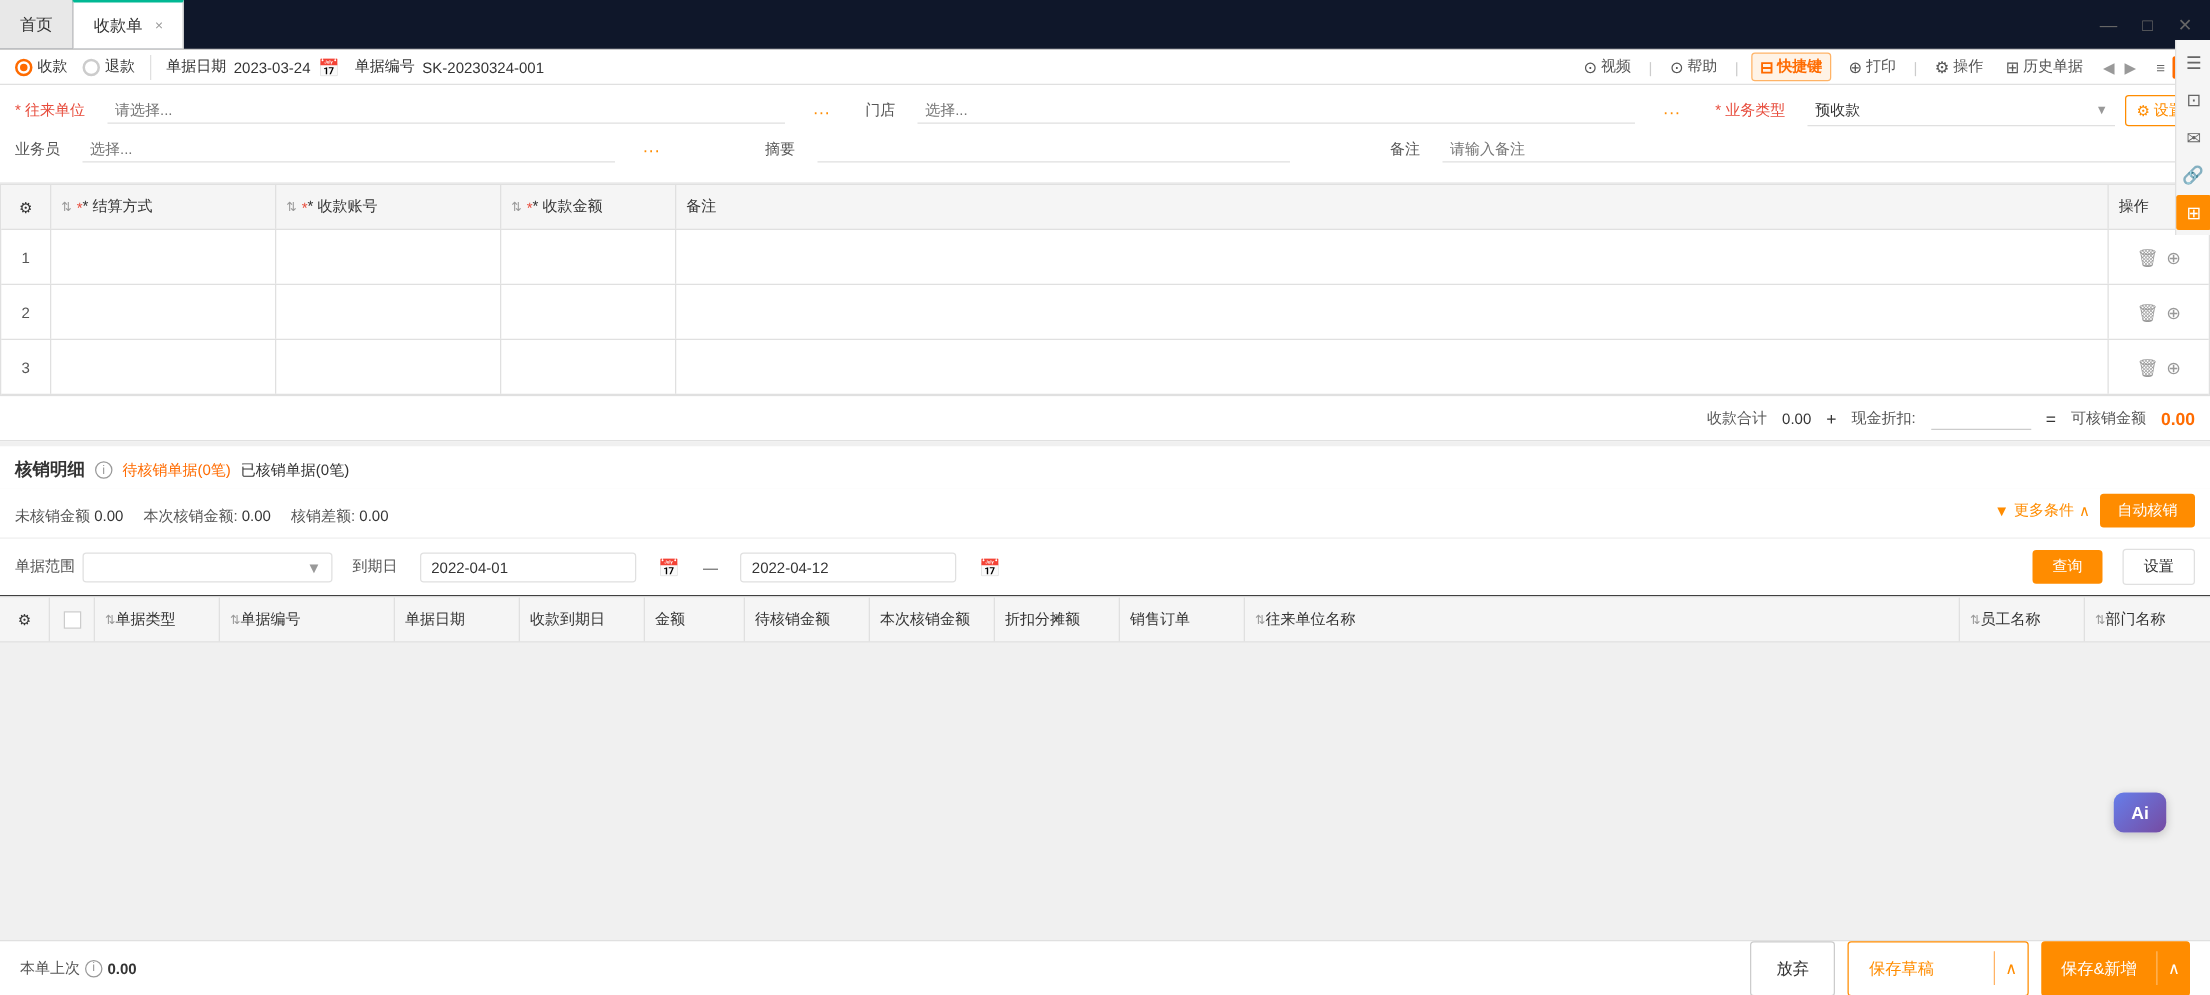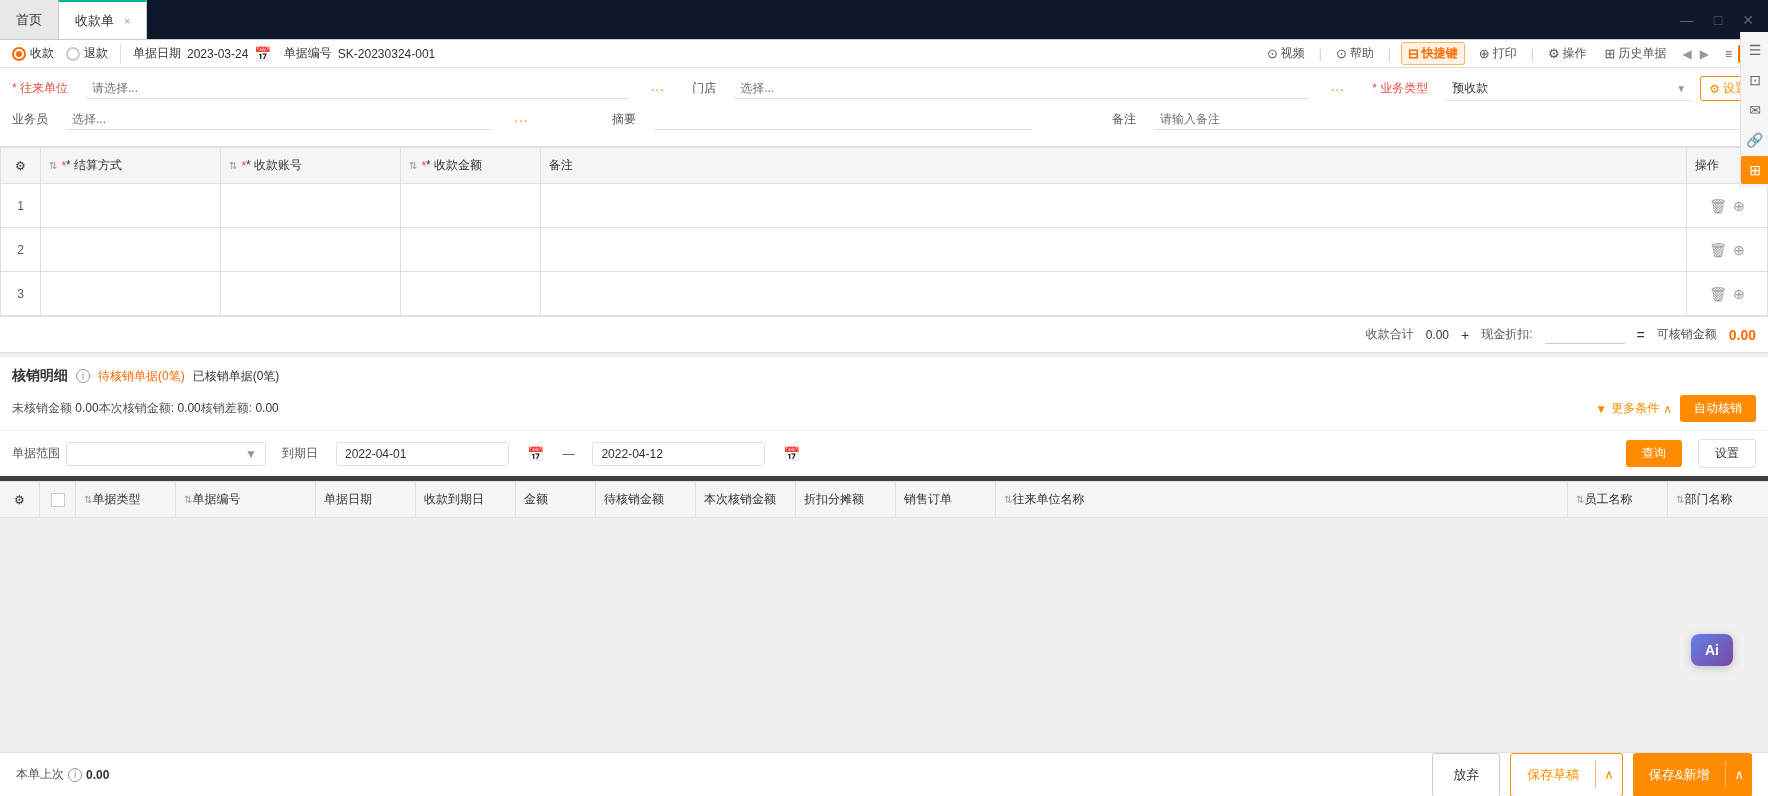--- a/index.html
+++ b/index.html
@@ -84,28 +84,28 @@
     .summary-eq { font-size: 14px; color: #333; }
 
     
     .section-header { display: flex; align-items: center; padding: 10px 12px 6px; background: #fff; gap: 8px; border-top: 4px solid #f0f0f0; }
     .section-title { font-size: 14px; font-weight: bold; color: #333; }
     .info-icon { color: #999; font-size: 12px; cursor: pointer; border: 1px solid #999; border-radius: 50%; width: 14px; height: 14px; display: flex; align-items: center; justify-content: center; font-size: 10px; }
     .tab-link { color: #ff6b00; cursor: pointer; font-size: 12px; }
     .tab-link-normal { color: #333; cursor: pointer; font-size: 12px; }
 
     
-    .stats-row { display: flex; align-items: center; padding: 4px 12px 8px; background: #fff; }
+    .stats-row { display: flex; align-items: flex-end; padding: 4px 12px 8px; background: #fff; gap: 16px; }
     .stat-item { font-size: 12px; color: #555; }
     .stat-value { color: #333; }
     .filter-btn { display: flex; align-items: center; gap: 4px; color: #ff8c00; cursor: pointer; font-size: 12px; }
     .auto-btn { background: #ff8c00; color: #fff; border: none; border-radius: 3px; padding: 5px 14px; cursor: pointer; font-size: 12px; }
 
     
-    .search-filter { display: flex; align-items: center; padding: 8px 12px; background: #fff; gap: 16px; border-top: 1px solid #f0f0f0; border-bottom: 5px solid #404040; }
+    .search-filter { display: flex; align-items: center; padding: 8px 12px; background: #fff; gap: 16px; border-top: 1px solid #f0f0f0; border-bottom: 1px solid #404040; }
     .filter-field { display: flex; align-items: center; gap: 6px; }
     .filter-label { font-size: 12px; color: #555; white-space: nowrap; }
     .filter-select { display: flex; align-items: center; border: 1px solid #e0e0e0; border-radius: 3px; padding: 4px 8px; min-width: 200px; cursor: pointer; gap: 4px; }
     .filter-select-arrow { margin-left: auto; color: #999; }
     .date-range { display: flex; align-items: center; gap: 18px; }
     .date-input { border: 1px solid #e0e0e0; border-radius: 3px; padding: 4px 8px; font-size: 12px; color: #333; min-width: 100px; }
     .cal-icon { color: #ff8c00; cursor: pointer; font-size: 14px; }
     .range-dash { color: #555; }
     .query-btn { background: #ff8c00; color: #fff; border: none; border-radius: 3px; padding: 5px 16px; cursor: pointer; font-size: 12px; margin-left: auto; }
     .settings-btn2 { background: #fff; color: #333; border: 1px solid #e0e0e0; border-radius: 3px; padding: 5px 16px; cursor: pointer; font-size: 12px; }
@@ -129,21 +129,21 @@
     .btc.c11 { width: 100px; }
     .btc.c12 { width: 100px; border-right: none; }
     .checkbox-square { width: 14px; height: 14px; border: 1px solid #ccc; background: #fff; cursor: pointer; }
 
     
     .bottom-bar { position: fixed; bottom: 0; left: 0; width: 1768px; display: flex; align-items: center; background: #fff; border-top: 1px solid #e0e0e0; padding: 8px 16px; gap: 12px; height: 44px; }
     .bottom-info { font-size: 12px; color: #555; display: flex; align-items: center; gap: 4px; }
     .bottom-value { color: #333; font-weight: bold; }
     .bottom-right { margin-left: auto; display: flex; gap: 10px; }
     .btn-abandon { background: #fff; border: 1px solid #ccc; border-radius: 3px; padding: 6px 20px; cursor: pointer; font-size: 13px; color: #333; }
-    .btn-save-draft { background: #fff; border: 1px solid #ff8c00; border-radius: 3px; padding: 6px 0; cursor: pointer; font-size: 13px; color: #ff8c00; display: flex; align-items: center; }
+    .btn-save-draft { background: #fff; border: 1px solid #ff8c00; border-radius: 3px; padding: 6px 0; cursor: pointer; font-size: 13px; color: #ff8c00; display: flex; align-items: center; gap: 32px; }
     .btn-save-draft-main { padding: 6px 16px; }
     .btn-save-draft-arrow { border-left: 1px solid #ffb366; padding: 6px 8px; }
     .btn-save-new { background: #ff8c00; border: none; border-radius: 3px; padding: 6px 0; cursor: pointer; font-size: 13px; color: #fff; display: flex; align-items: center; }
     .btn-save-new-main { padding: 6px 16px; }
     .btn-save-new-arrow { border-left: 1px solid rgba(255,255,255,0.4); padding: 6px 8px; }
 
     
     .right-sidebar { position: fixed; right: 0; top: 32px; width: 28px; display: flex; flex-direction: column; gap: 2px; padding: 4px 0; background: #f5f5f5; border-left: 1px solid #e0e0e0; }
     .sidebar-icon { width: 28px; height: 28px; display: flex; align-items: center; justify-content: center; cursor: pointer; color: #666; font-size: 14px; }
     .sidebar-icon.active { background: #ff8c00; color: #fff; border-radius: 2px; }

